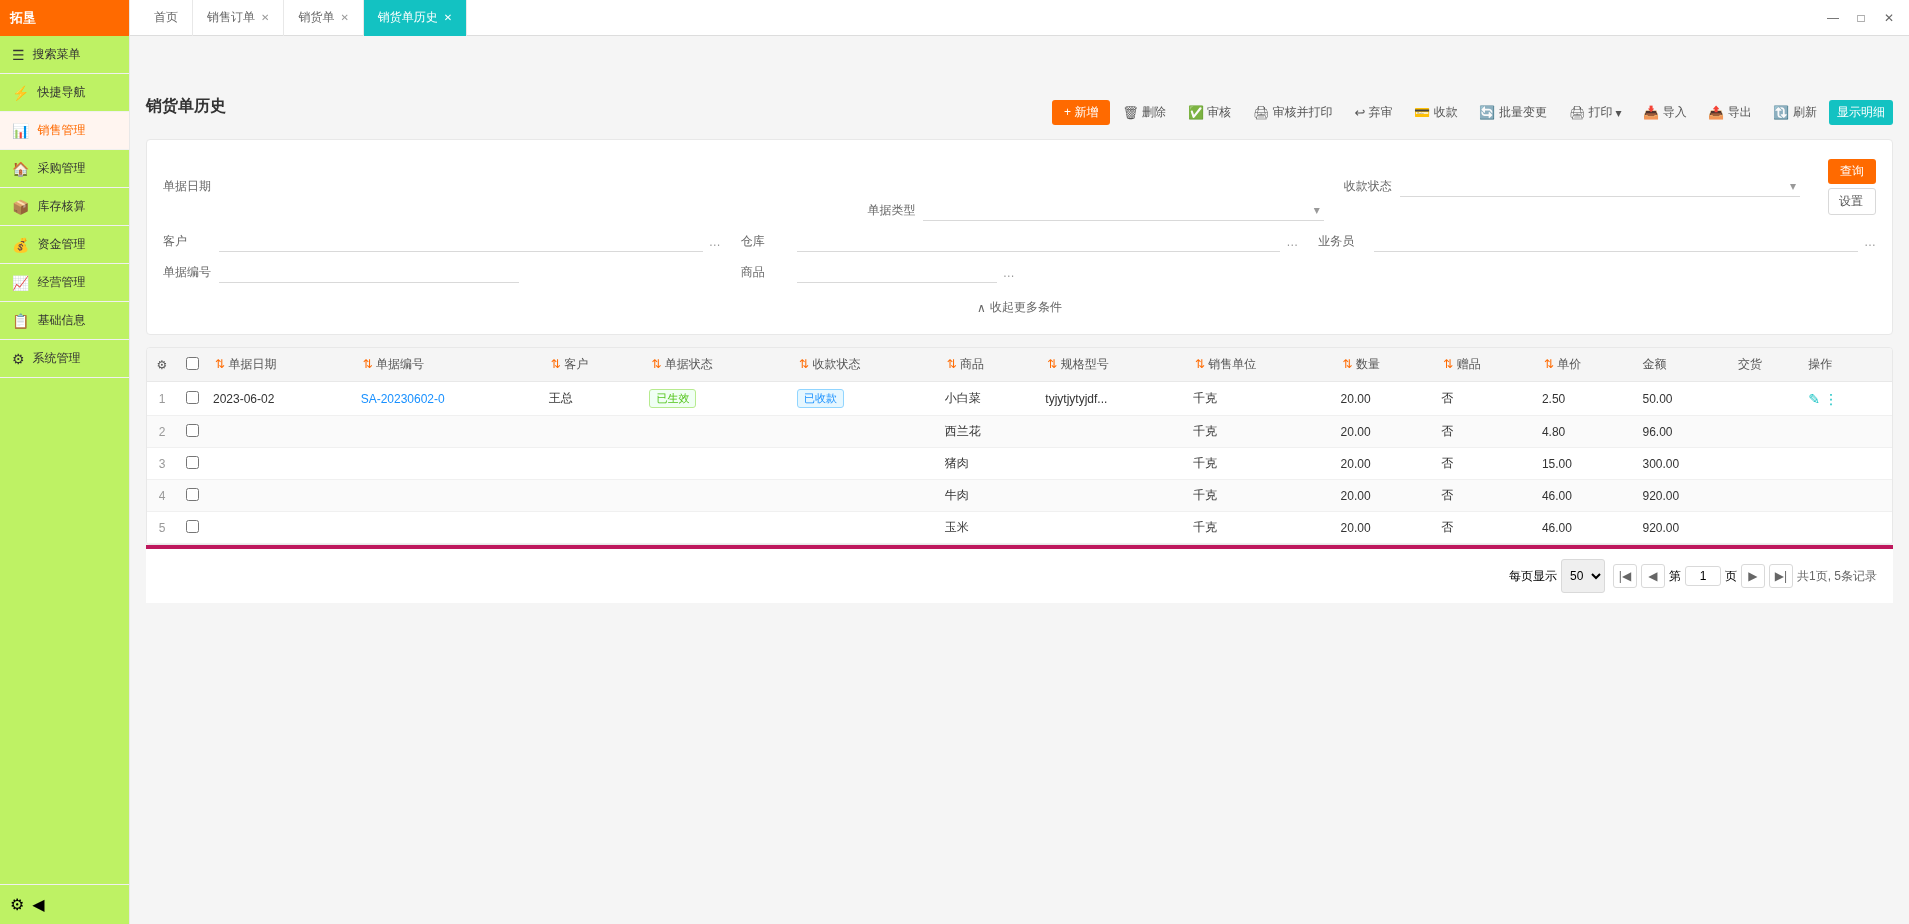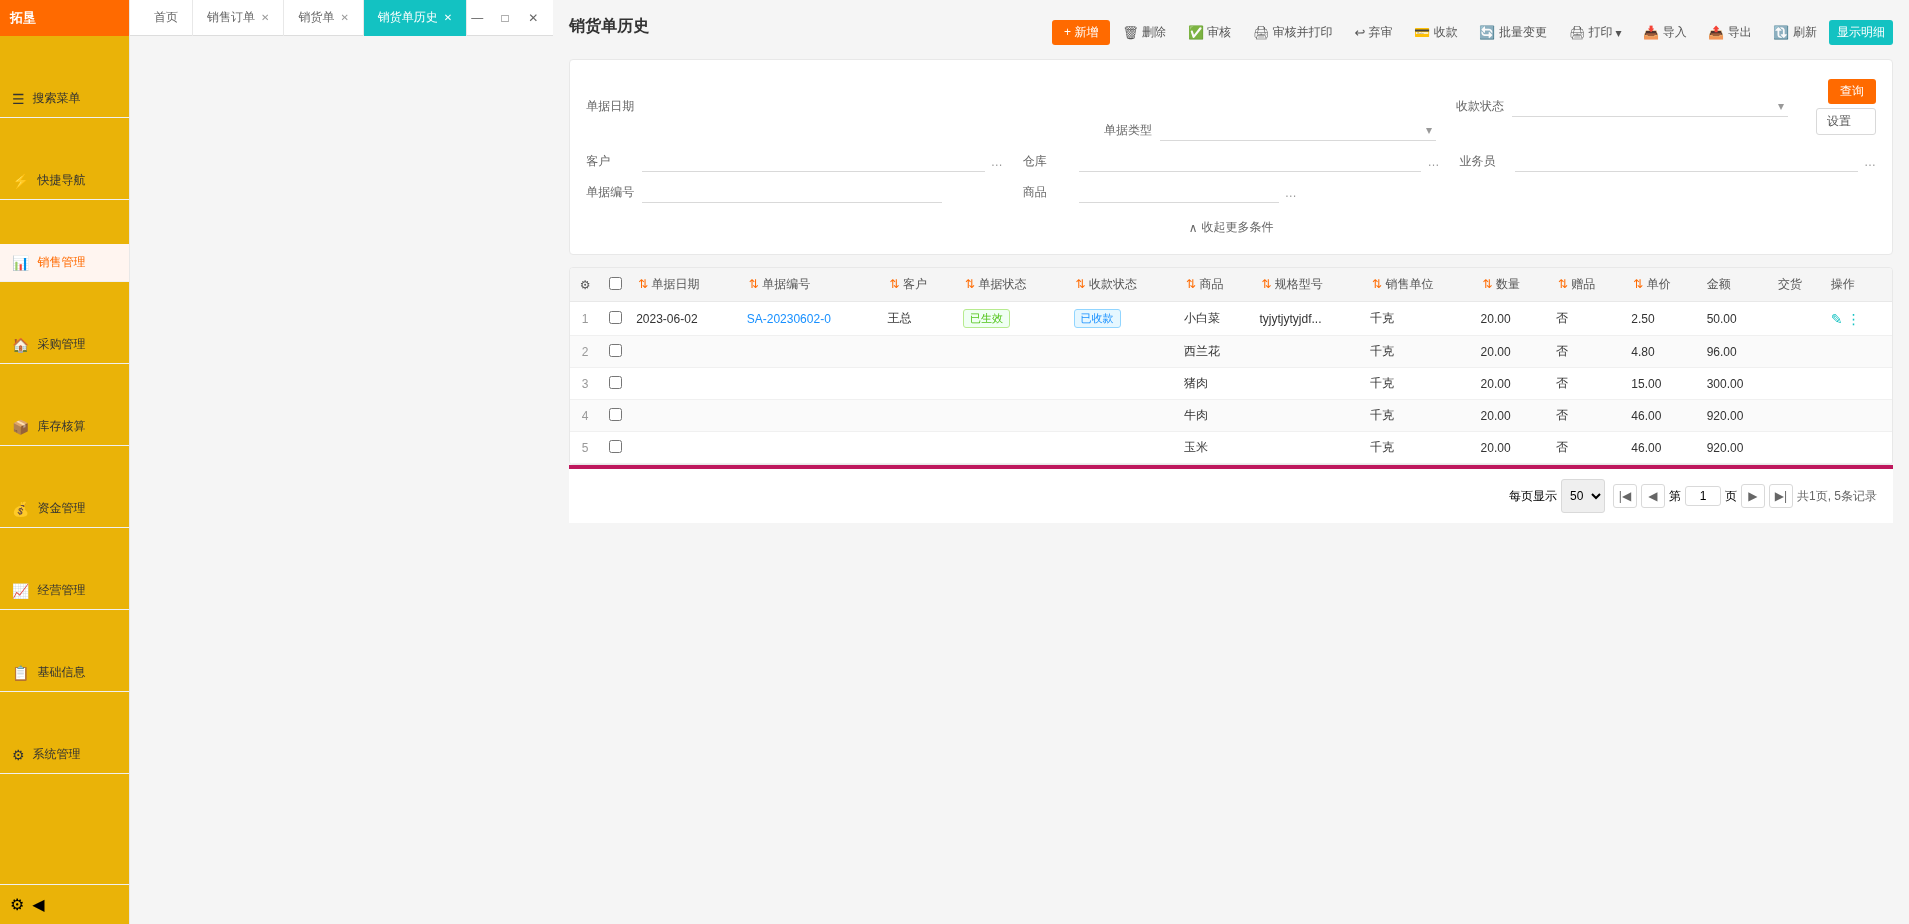--- a/index.html
+++ b/index.html
@@ -1,26 +1,25 @@
 <!DOCTYPE html>
 <html><head>
   <meta charset="utf-8">
   <style>
     * { box-sizing: border-box; margin: 0; padding: 0; font-family: 'Microsoft YaHei', Arial, sans-serif; font-size: 12px; }
     body { display: flex; height: 924px; overflow: hidden; background: #f5f5f5; }
 
     
     .sidebar {
       width: 130px;
-      background: #eab308;
+      background: #bef264;
       border-right: 1px solid #e8e8e8;
       display: flex;
       flex-direction: column;
       height: 100%;
-      gap: 44px;
     }
     .sidebar-logo {
       background: #ff6a00;
       color: #fff;
       padding: 6px 10px;
       font-size: 13px;
       font-weight: bold;
       height: 36px;
       display: flex;
       align-items: center;
@@ -40,21 +39,23 @@
       display: flex;
       align-items: center;
       padding: 10px;
       border-top: 1px solid #f0f0f0;
     }
 
     
     .main {
       flex: 1;
       display: flex;
+      flex-direction: column;
       overflow: hidden;
+      gap: 44px;
     }
 
     
     .tab-bar {
       background: #fff;
       border-bottom: 1px solid #ddd;
       display: flex;
       align-items: center;
       height: 36px;
       padding: 0 10px;
@@ -122,21 +123,20 @@
       border: none;
       background: none;
       font-size: 12px;
     }
     .toolbar-btn .btn-icon { font-size: 13px; }
     .toolbar-btn-primary {
       background: #ff6a00;
       color: #fff;
       border-radius: 3px;
       padding: 4px 12px;
-      margin-left: 12px;
     }
 
     
     .filter-area {
       background: #fff;
       border: 1px solid #e8e8e8;
       border-radius: 4px;
       padding: 12px 16px;
       margin-bottom: 12px;
     }

